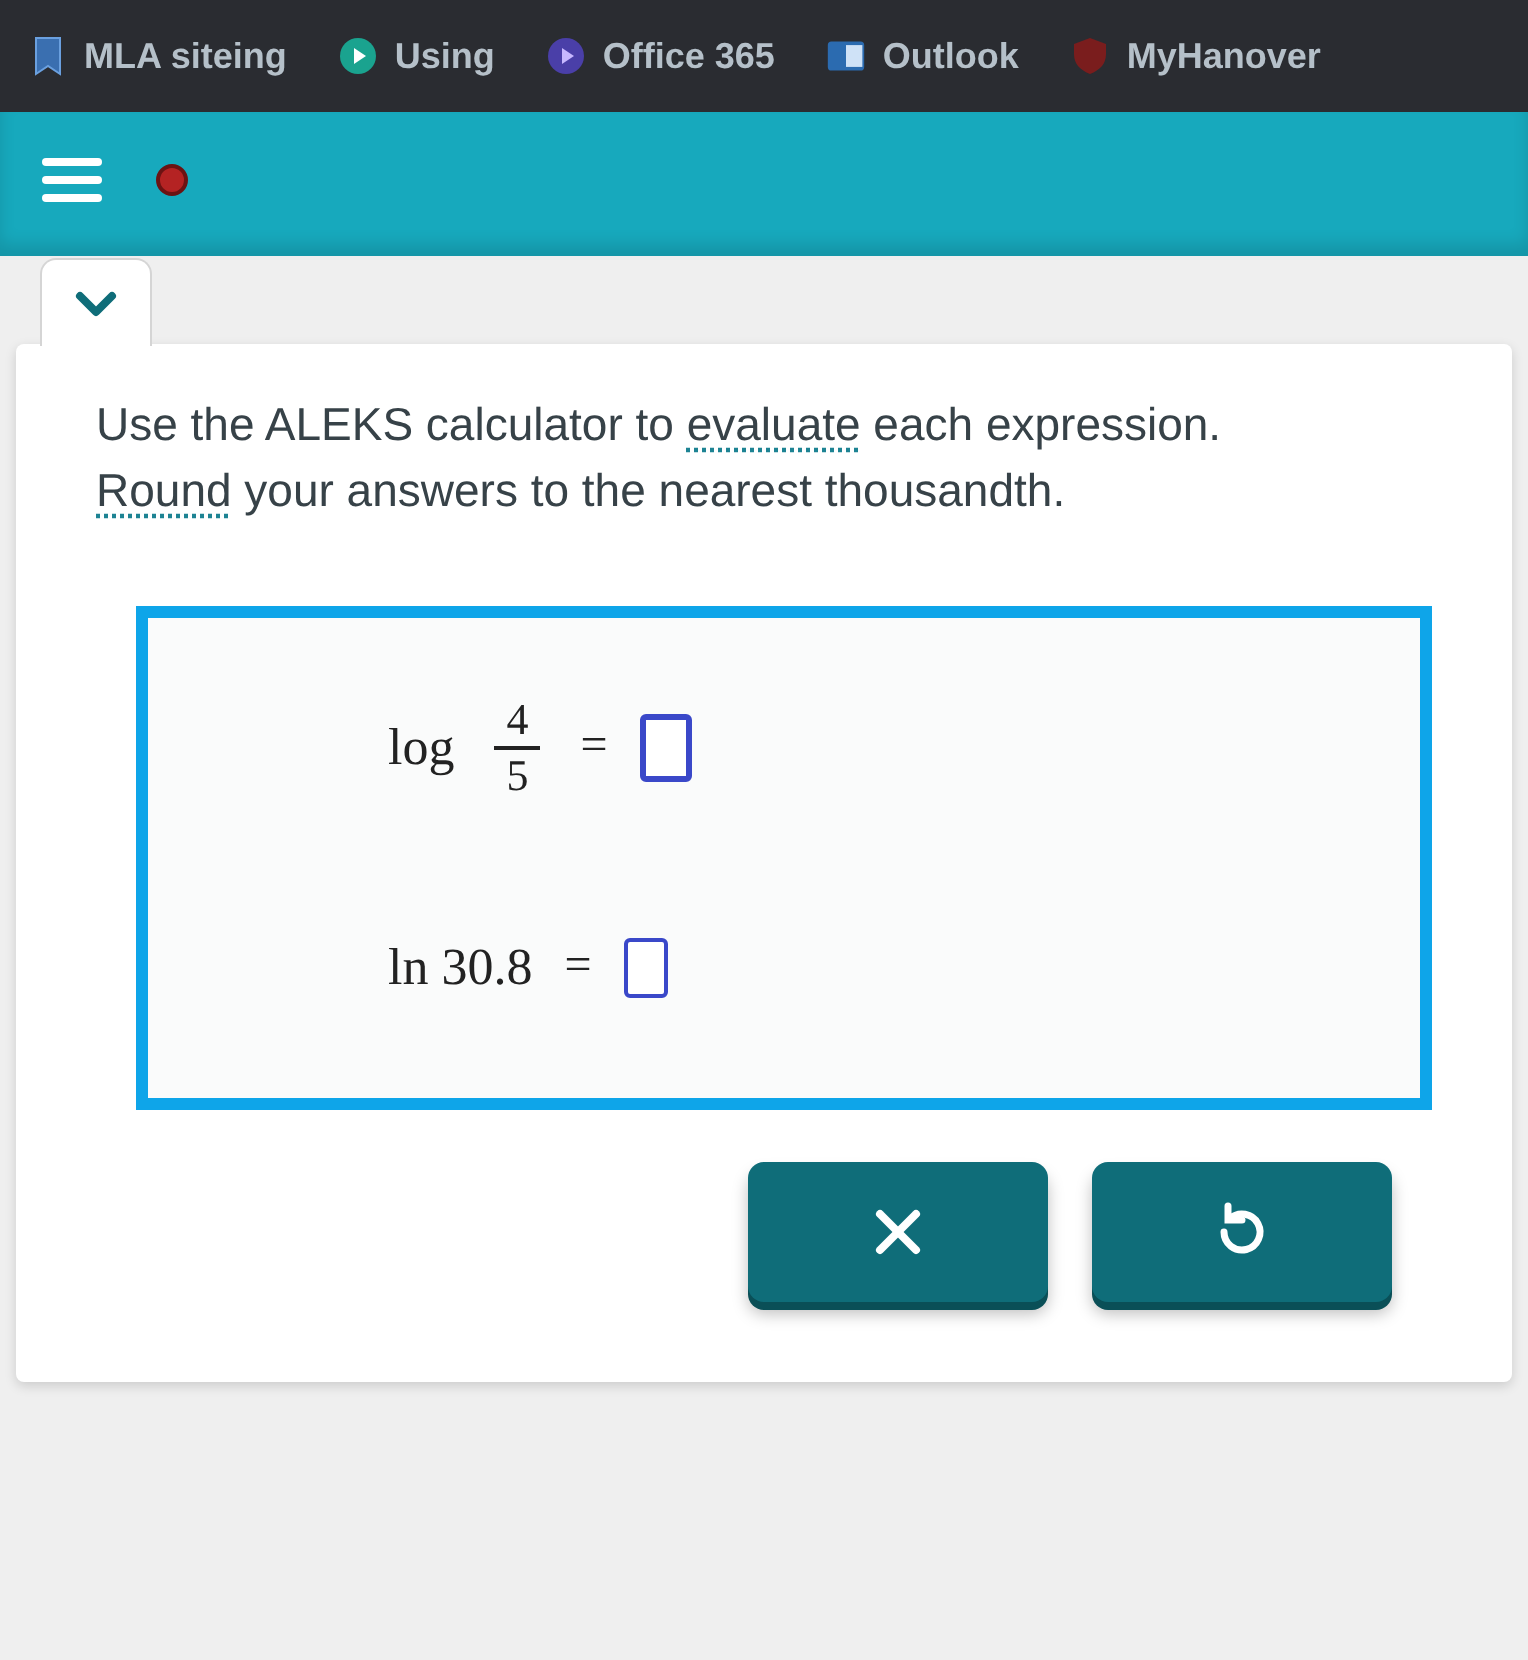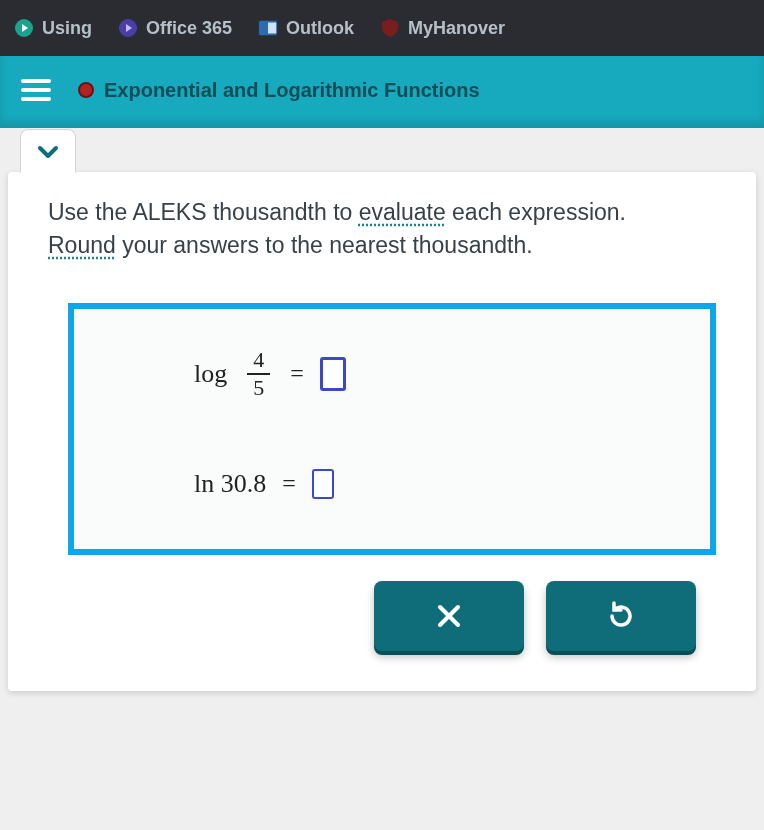--- a/index.html
+++ b/index.html
@@ -45,20 +45,28 @@
   .actions { display:flex; gap:22px; margin:26px 60px 0 0; justify-content:flex-end;}
   .act-btn { width:150px; height:70px; background:#0f6d79; border-radius:8px; display:flex; align-items:center; justify-content:center; cursor:pointer; box-shadow:0 4px 0 #0a4f57, 0 6px 8px rgba(0,0,0,0.25);}
   .act-btn svg { stroke:#fff; fill:none; }
 </style>
 </head>
 <body>
 
 <div class="bookmarks">
   <div class="bm-item">
     <span class="bm-icon">
+      <svg width="18" height="20" viewBox="0 0 18 20">
+          <path d="M3 1h12v18l-6-4-6 4z" fill="#3a6fb0" stroke="#6aa0df" stroke-width="1"></path>
+        </svg>
+    </span>
+    <span>MLA siteing</span>
+  </div>
+  <div class="bm-item">
+    <span class="bm-icon">
       <svg width="20" height="20" viewBox="0 0 20 20">
           <circle cx="10" cy="10" r="9" fill="#1aa38f"></circle>
           <path d="M8 6l6 4-6 4z" fill="#fff"></path>
         </svg>
     </span>
     <span>Using</span>
   </div>
   <div class="bm-item">
     <span class="bm-icon">
       <svg width="20" height="20" viewBox="0 0 20 20">
@@ -91,36 +99,35 @@
   <div class="menu-btn">
     <svg width="30" height="24" viewBox="0 0 30 24" stroke-width="4" stroke-linecap="round">
         <line x1="2" y1="3" x2="28" y2="3"></line>
         <line x1="2" y1="12" x2="28" y2="12"></line>
         <line x1="2" y1="21" x2="28" y2="21"></line>
       </svg>
   </div>
   <div class="topic-text">
     <div class="topic-line1">
       <span class="rec-dot"></span>
-      <span>Exponential and Logarithmic Functions</span>
     </div>
   </div>
 </div>
 
 <div class="panel-wrap">
   <div class="panel-tab">
     <svg width="22" height="14" viewBox="0 0 22 14" stroke-width="4" fill="none" stroke-linecap="round" stroke-linejoin="round">
         <polyline points="3,3 11,11 19,3"></polyline>
       </svg>
   </div>
 
   <div class="panel">
 
     <div class="instructions">
-      <span>Use the ALEKS thousandth to </span><span class="under">evaluate</span><span> each expression.</span><br>
+      <span>Use the ALEKS calculator to </span><span class="under">evaluate</span><span> each expression.</span><br>
       <span class="under">Round</span><span> your answers to the nearest thousandth.</span><br>
     </div>
 
     <div class="expr-box">
 
       <div class="expr-row">
         <span class="fn">log</span>
         <span class="frac">
           <span class="num">4</span>
           <span class="den">5</span>

